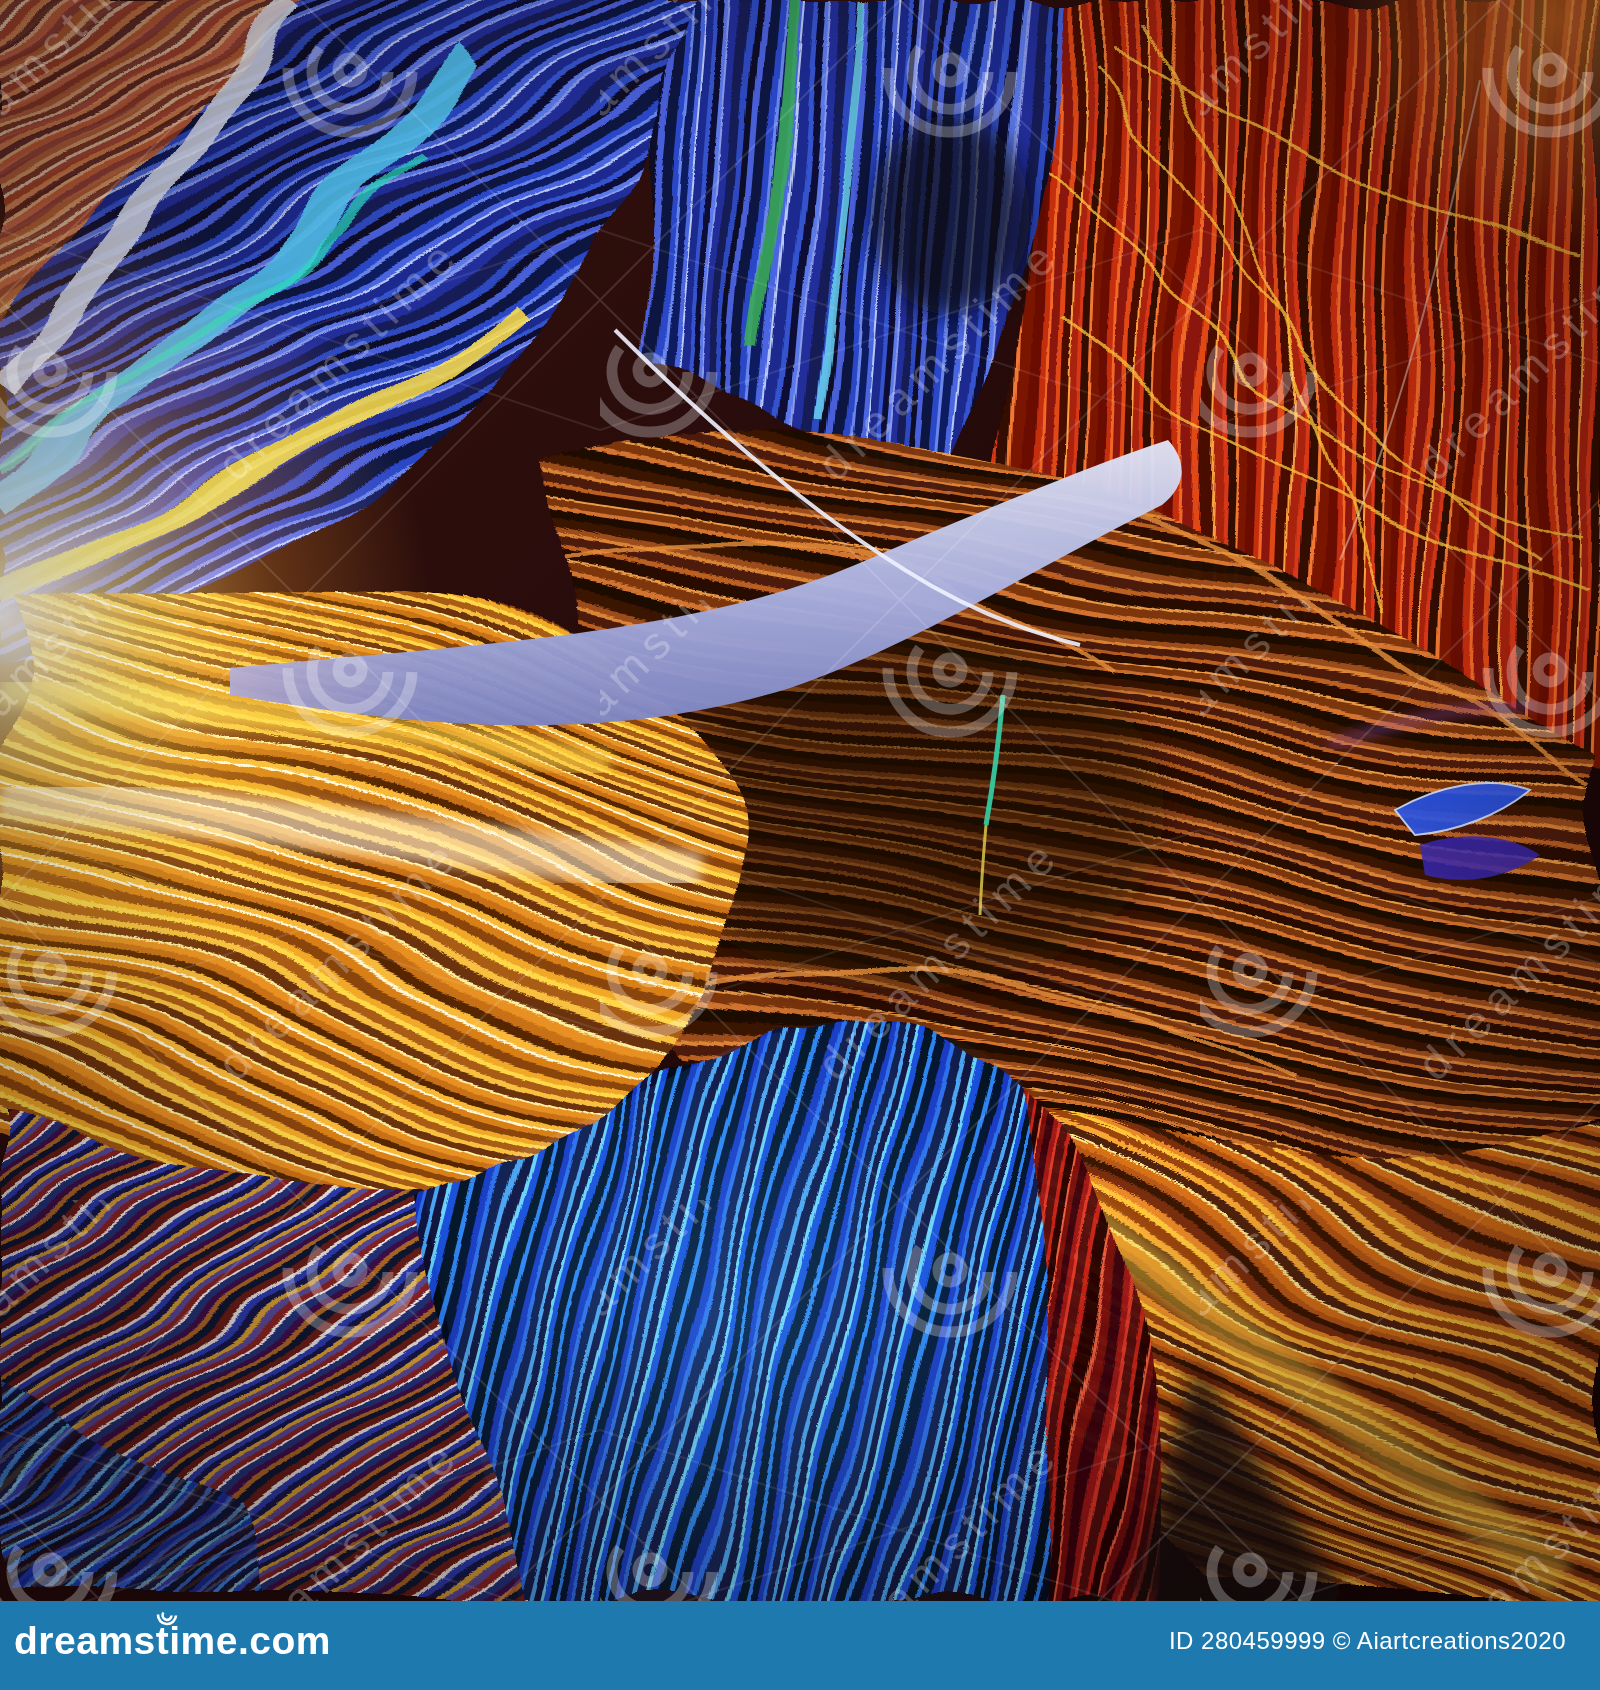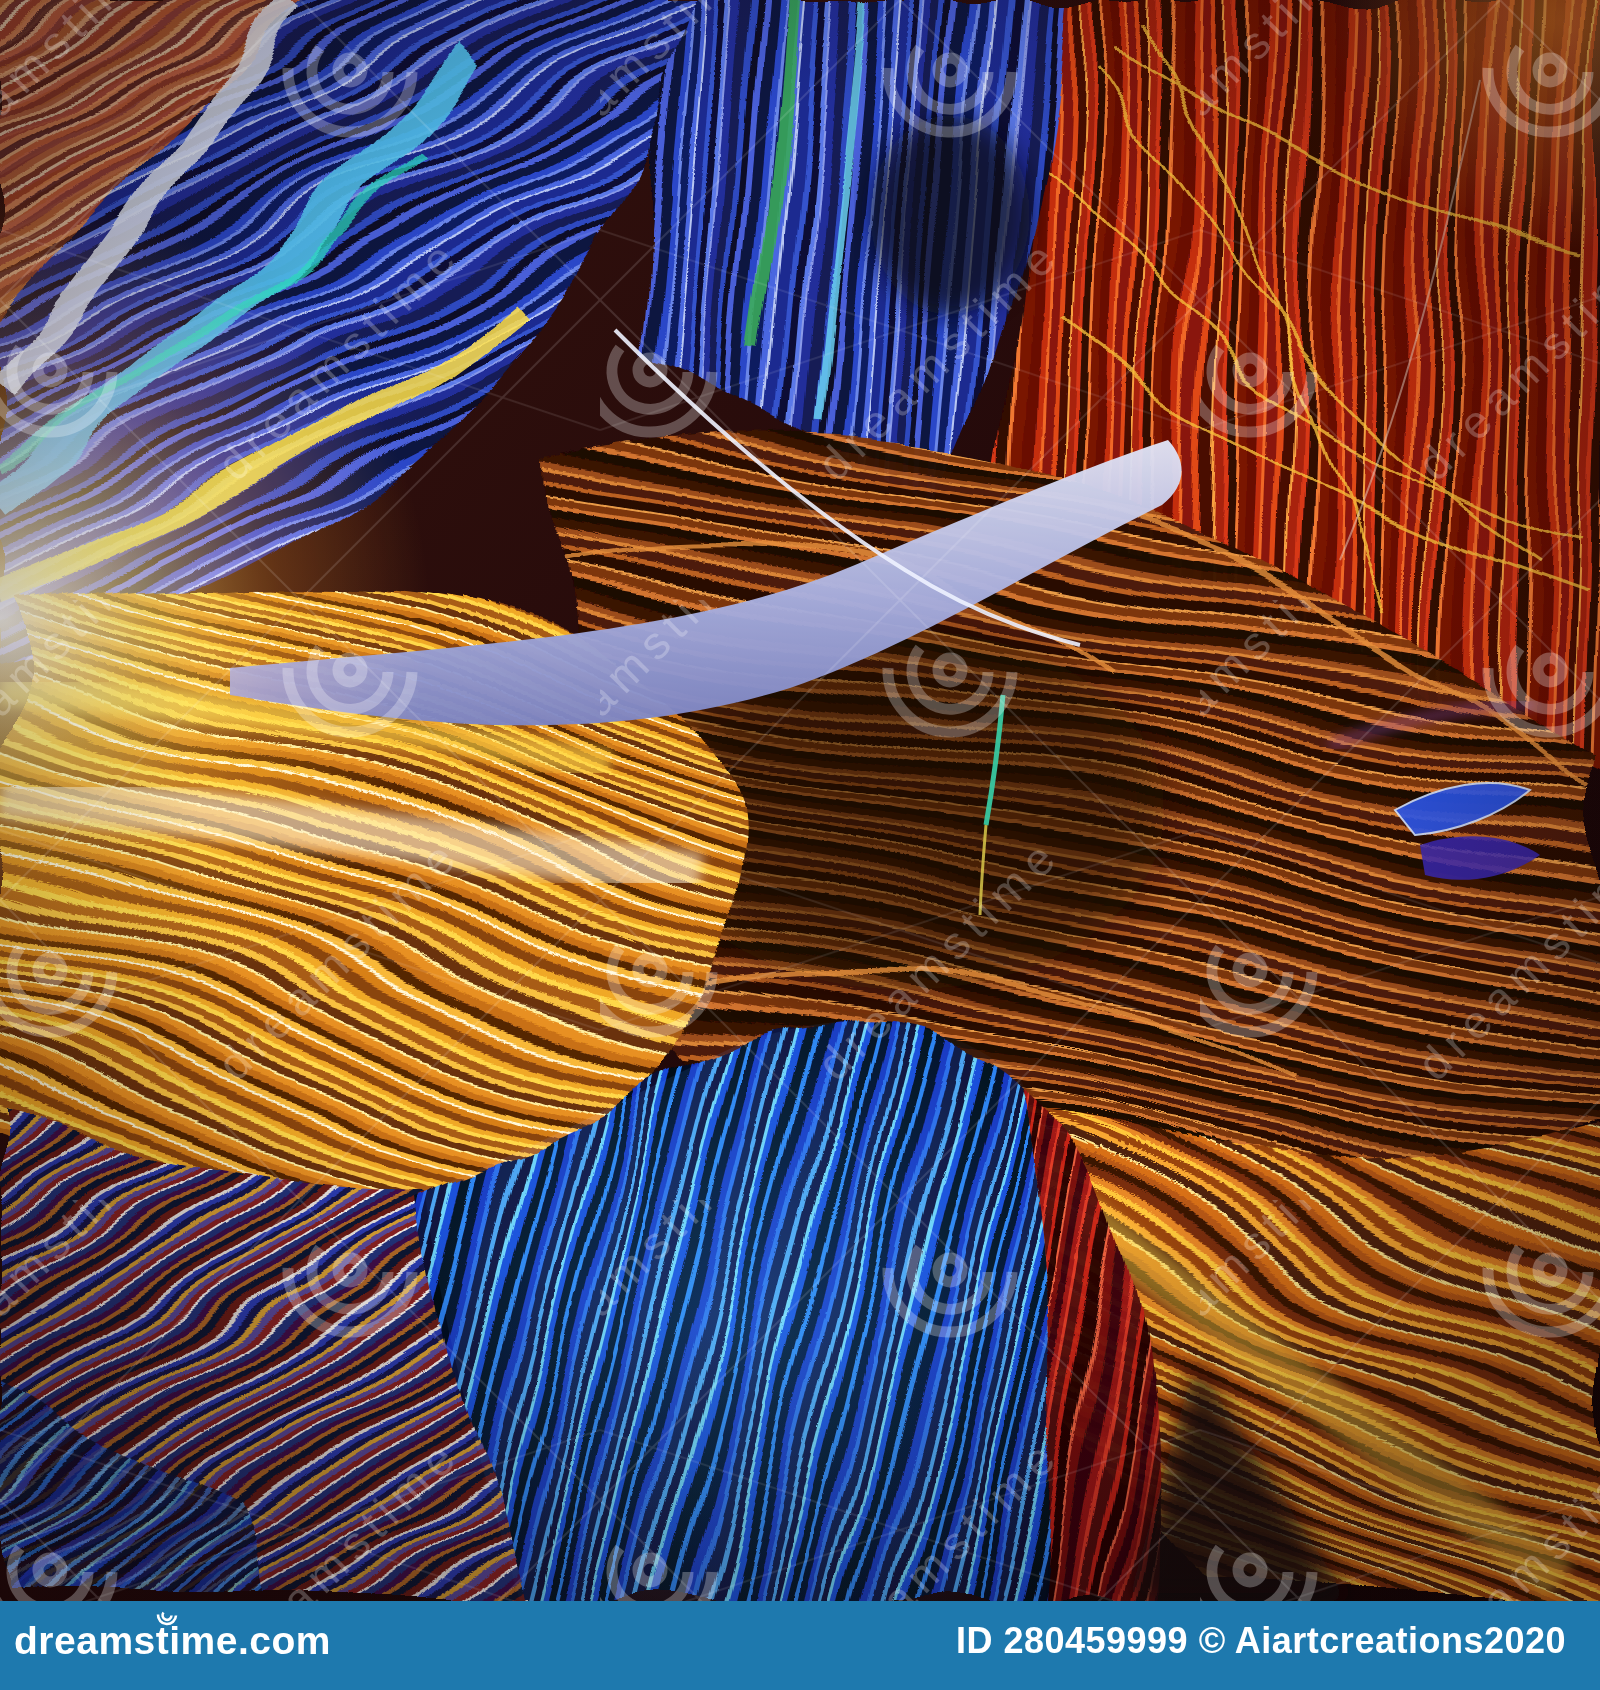--- a/index.html
+++ b/index.html
@@ -5,21 +5,21 @@
   html,body{margin:0;padding:0;background:#0a0304;}
   .stage{position:relative;width:1600px;height:1690px;overflow:hidden;background:#f0abfc;
          font-family:"Liberation Sans",sans-serif;}
   svg.art{position:absolute;left:0;top:0;display:block;}
   svg.wm{position:absolute;left:0;top:0;pointer-events:none;}
   .bar{position:absolute;left:0;top:1601px;width:1600px;height:89px;background:#1e79ae;
        display:flex;align-items:center;justify-content:space-between;box-sizing:border-box;
        padding:0 34px 10px 14px;color:#ffffff;}
   .logo{position:relative;font-weight:bold;font-size:39px;letter-spacing:0.5px;}
   .logo .spiral{position:absolute;left:142px;top:-15px;}
-  .idlabel{font-size:36px;font-weight:bold;letter-spacing:0.5px;}
+  .idlabel{font-size:24px;font-weight:normal;letter-spacing:0.5px;}
 </style>
 </head>
 <body>
 
 <div class="stage">
 
 <svg class="art" width="1600" height="1601" viewBox="0 0 1600 1601">
 <defs>
   <linearGradient id="bgGrad" x1="0" y1="0" x2="1" y2="1">
     <stop offset="0" stop-color="#38140e"></stop>

